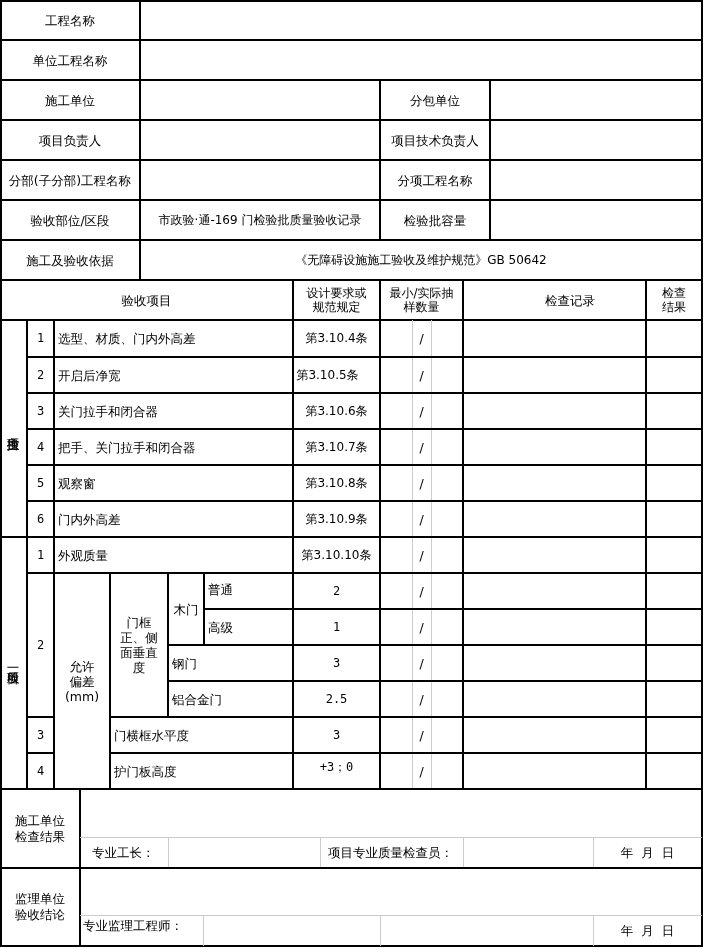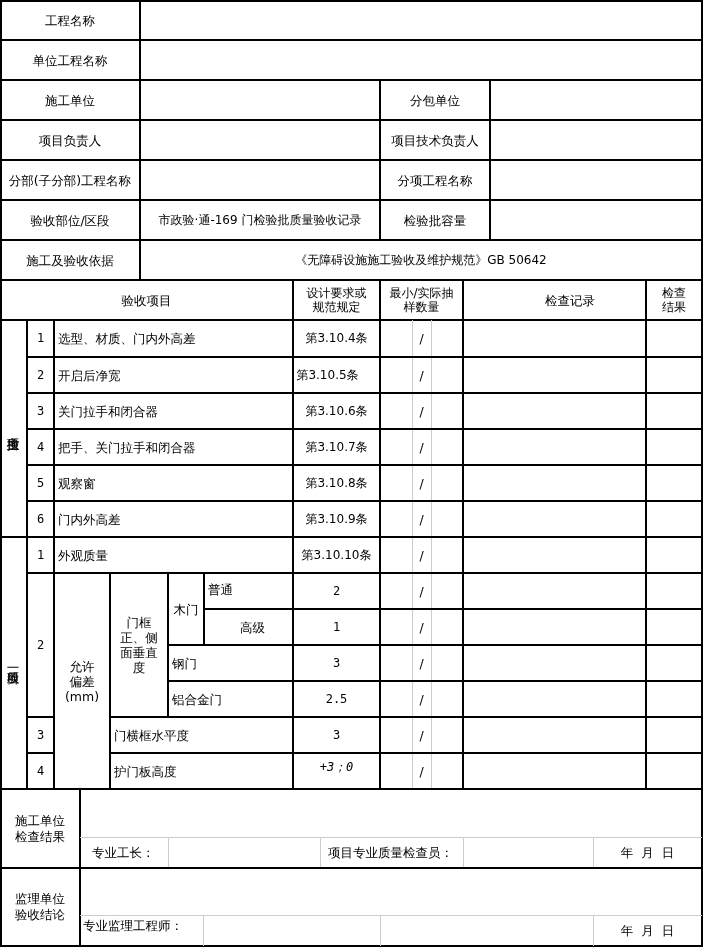--- a/index.html
+++ b/index.html
@@ -111,21 +111,21 @@
 <div class="c" style="left:54px;top:573px;width:56px;height:216px;padding:0 17px;">允许偏差(mm)</div>
 <div class="c" style="left:110px;top:573px;width:58px;height:144px;padding:0 6px;">门框正、侧面垂直度</div>
 <div class="c" style="left:168px;top:573px;width:36px;height:72px;">木门</div>
 
 <div class="c l" style="left:204px;top:573px;width:89px;height:32px;">普通</div>
 <div class="c mono" style="left:293px;top:573px;width:87px;height:36px;">2</div>
 <div class="c" style="left:412px;top:573px;width:19px;height:36px;">/</div>
 <div class="c" style="left:463px;top:573px;width:183px;height:36px;"></div>
 <div class="c" style="left:646px;top:573px;width:56px;height:36px;"></div>
 
-<div class="c l" style="left:204px;top:609px;width:89px;height:36px;margin-left:32px;">高级</div>
+<div class="c l" style="left:204px;top:609px;width:89px;height:36px;">高级</div>
 <div class="c mono" style="left:293px;top:609px;width:87px;height:36px;">1</div>
 <div class="c" style="left:412px;top:609px;width:19px;height:36px;">/</div>
 <div class="c" style="left:463px;top:609px;width:183px;height:36px;"></div>
 <div class="c" style="left:646px;top:609px;width:56px;height:36px;"></div>
 
 <div class="c l" style="left:168px;top:645px;width:125px;height:36px;">钢门</div>
 <div class="c mono" style="left:293px;top:645px;width:87px;height:36px;">3</div>
 <div class="c" style="left:412px;top:645px;width:19px;height:36px;">/</div>
 <div class="c" style="left:463px;top:645px;width:183px;height:36px;"></div>
 <div class="c" style="left:646px;top:645px;width:56px;height:36px;"></div>
@@ -138,21 +138,21 @@
 
 <div class="c mono" style="left:27px;top:717px;width:27px;height:36px;">3</div>
 <div class="c l" style="left:110px;top:717px;width:183px;height:36px;">门横框水平度</div>
 <div class="c mono" style="left:293px;top:717px;width:87px;height:36px;">3</div>
 <div class="c" style="left:412px;top:717px;width:19px;height:36px;">/</div>
 <div class="c" style="left:463px;top:717px;width:183px;height:36px;"></div>
 <div class="c" style="left:646px;top:717px;width:56px;height:36px;"></div>
 
 <div class="c mono" style="left:27px;top:753px;width:27px;height:36px;">4</div>
 <div class="c l" style="left:110px;top:753px;width:183px;height:36px;">护门板高度</div>
-<div class="c mono" style="left:293px;top:753px;width:87px;height:28px;font-style:italic;">+3；0</div>
+<div class="c mono" style="left:293px;top:753px;width:87px;height:28px;">+3；0</div>
 <div class="c" style="left:412px;top:753px;width:19px;height:36px;">/</div>
 <div class="c" style="left:463px;top:753px;width:183px;height:36px;"></div>
 <div class="c" style="left:646px;top:753px;width:56px;height:36px;"></div>
 
 <div class="c" style="left:0;top:789px;width:80px;height:79px;padding:0 12px;line-height:16px;">施工单位检查结果</div>
 <div class="c" style="left:80px;top:789px;width:622px;height:48px;"></div>
 <div class="c l" style="left:80px;top:837px;width:88px;height:31px;padding-left:12px;">专业工长：</div>
 <div class="c" style="left:168px;top:837px;width:152px;height:31px;"></div>
 <div class="c l" style="left:320px;top:837px;width:143px;height:31px;padding-left:8px;">项目专业质量检查员：</div>
 <div class="c" style="left:463px;top:837px;width:130px;height:31px;"></div>

